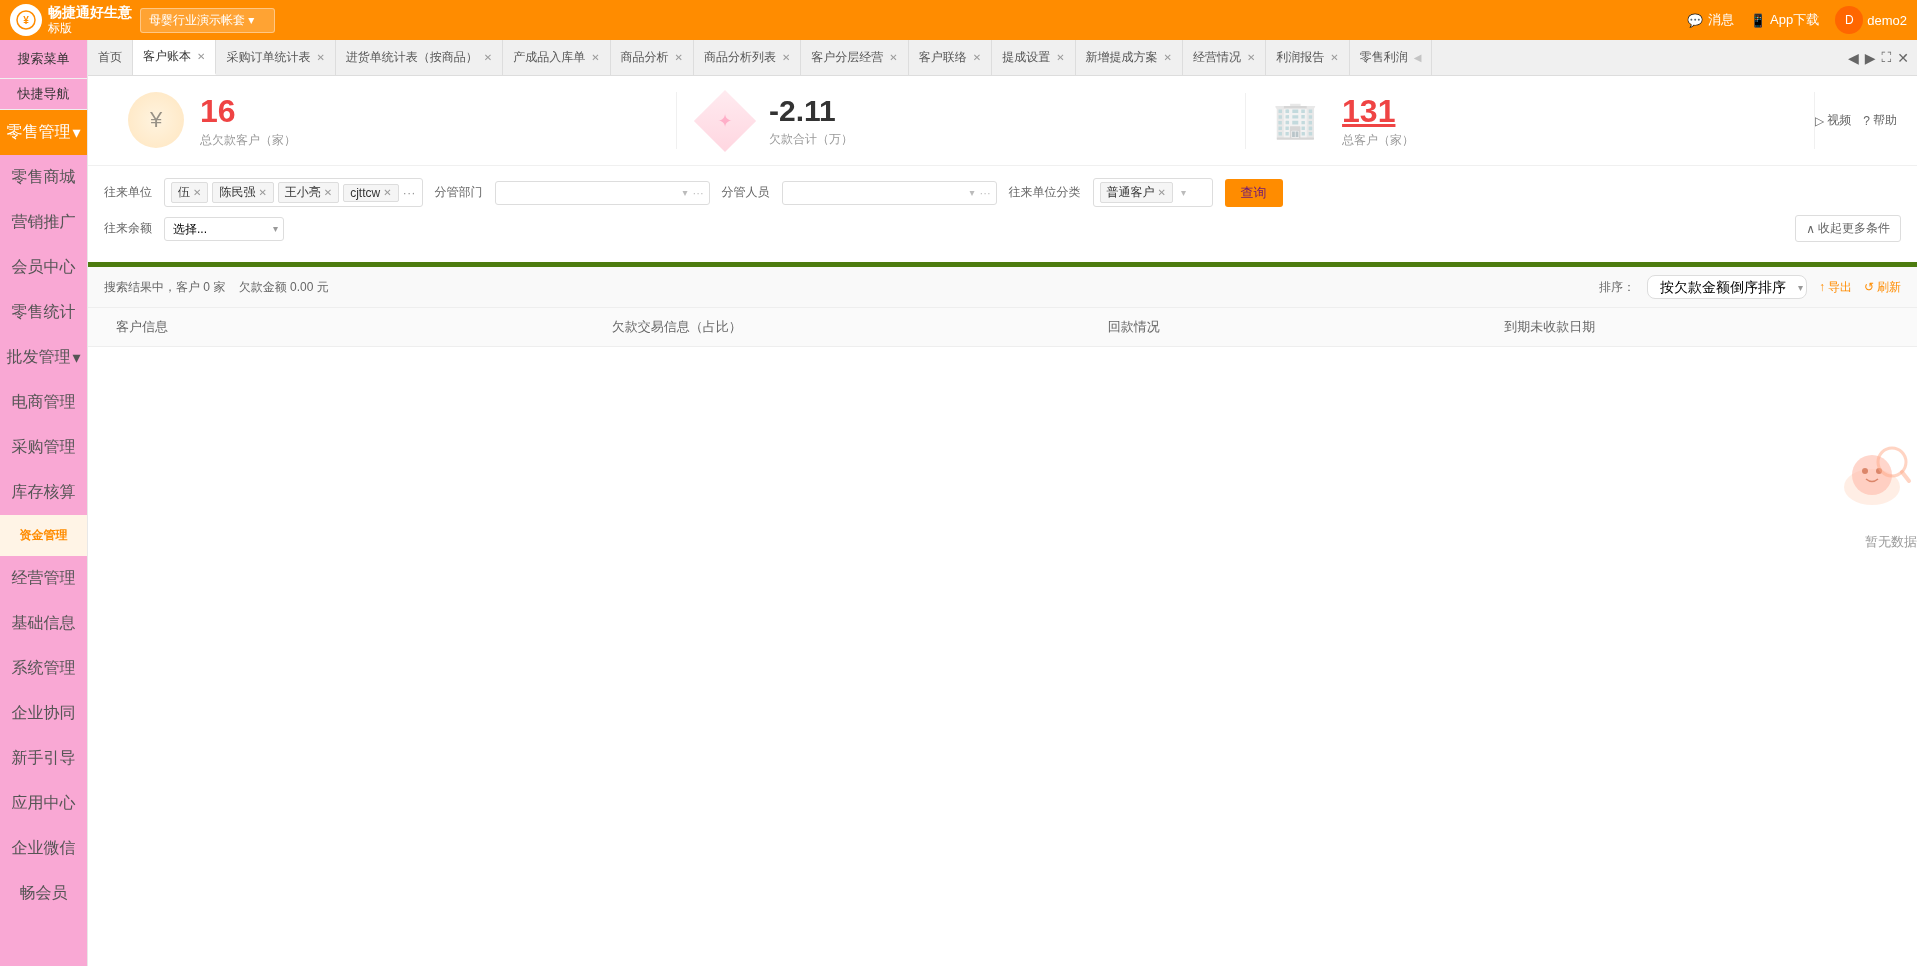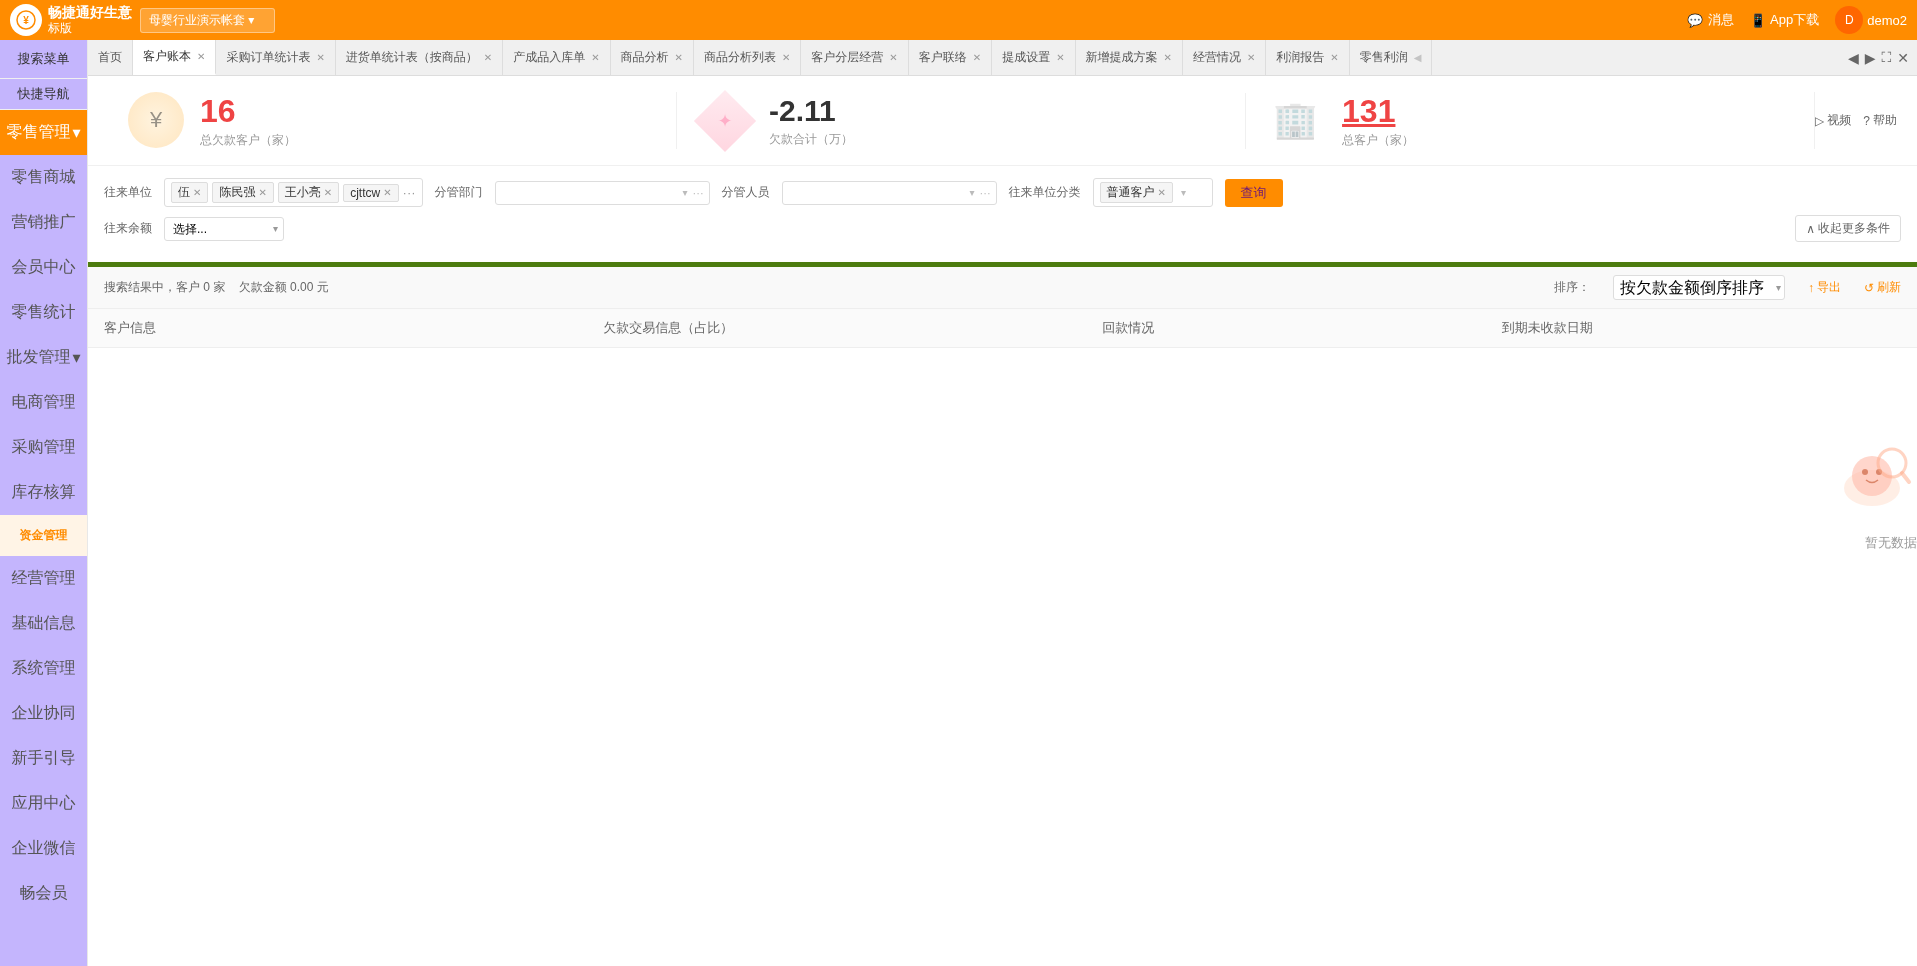--- a/index.html
+++ b/index.html
@@ -25,21 +25,21 @@
     .logo-text .title { font-size: 14px; font-weight: bold; }
     .top-bar-dropdown { background: rgba(255,255,255,0.2); border: 1px solid rgba(255,255,255,0.4); color: #fff; padding: 3px 20px 3px 8px; border-radius: 3px; font-size: 12px; cursor: pointer; position: relative; }
     .top-bar-right { display: flex; align-items: center; gap: 16px; color: #fff; font-size: 13px; }
     .top-bar-right-item { display: flex; align-items: center; gap: 4px; cursor: pointer; }
     .avatar { width: 28px; height: 28px; border-radius: 50%; background: #ccc; overflow: hidden; display: flex; align-items: center; justify-content: center; font-size: 12px; color: #fff; background: #ff6600; }
 
     
     .main-layout { display: flex; flex: 1; overflow: hidden; }
 
     
-    .sidebar { width: 88px; background: #c4b5fd; display: flex; flex-direction: column; border-right: 1px solid #e8e8e8; flex-shrink: 0; overflow-y: auto; }
+    .sidebar { width: 88px; background: #f9a8d4; display: flex; flex-direction: column; border-right: 1px solid #e8e8e8; flex-shrink: 0; overflow-y: auto; }
     .sidebar-search { padding: 10px 8px; border-bottom: 1px solid #f0f0f0; text-align: center; font-size: 13px; cursor: pointer; color: #333; }
     .sidebar-nav { padding: 6px 8px; text-align: center; font-size: 13px; cursor: pointer; color: #333; border-bottom: 1px solid #f0f0f0; }
     .sidebar-item { padding: 12px 4px; text-align: center; font-size: 16px; cursor: pointer; color: #555; }
     .sidebar-item.active { background: #ff8c00; color: #fff; }
     .sidebar-item.active-text { color: #ff8c00; }
     .sidebar-item-with-arrow { display: flex; align-items: center; justify-content: center; gap: 2px; }
 
     
     .content-area { flex: 1; display: flex; flex-direction: column; overflow: hidden; }
 
@@ -108,27 +108,27 @@
     .filter-tag .remove { cursor: pointer; color: #999; font-size: 10px; }
     .filter-select { border: 1px solid #ddd; border-radius: 3px; padding: 4px 24px 4px 8px; font-size: 12px; background: #fff; cursor: pointer; position: relative; min-width: 120px; appearance: none; }
     .filter-select-wrapper { position: relative; display: inline-flex; align-items: center; }
     .filter-select-wrapper::after { content: '▾'; position: absolute; right: 6px; color: #999; pointer-events: none; font-size: 10px; }
     .filter-input-wide { border: 1px solid #ddd; border-radius: 3px; padding: 4px 28px 4px 8px; font-size: 12px; background: #fff; min-width: 200px; }
     .filter-dots { color: #999; cursor: pointer; }
     .collapse-btn { color: #666; font-size: 12px; cursor: pointer; display: flex; align-items: center; gap: 3px; border: 1px solid #ddd; border-radius: 3px; padding: 4px 10px; }
 
     
     .results-bar { display: flex; align-items: center; justify-content: space-between; padding: 8px 16px; background: #f9f9f9; border-bottom: 1px solid #eee; font-size: 12px; color: #666; }
-    .results-right { display: flex; align-items: center; gap: 23px; }
-    .sort-select { border: 1px solid #ddd; border-radius: 3px; padding: 3px 20px 3px 6px; font-size: 16px; appearance: none; background: #fff; cursor: pointer; }
+    .results-right { display: flex; align-items: center; gap: 12px; }
+    .sort-select { border: 1px solid #ddd; border-radius: 8px; padding: 3px 20px 3px 12px; font-size: 14px; appearance: none; background: #fff; cursor: pointer; }
     .results-btn { color: #ff8c00; cursor: pointer; display: flex; align-items: center; gap: 3px; font-size: 12px; }
 
     
     .table-header { display: flex; padding: 10px 16px; background: #fafafa; border-bottom: 1px solid #eee; font-size: 13px; color: #666; font-weight: normal; }
-    .col-client { flex: 2.5; }
+    .col-client { flex: 2.5; margin-left: 12px; }
     .col-debt { flex: 2.5; }
     .col-repay { flex: 2; }
     .col-date { flex: 2; }
 
     
     .empty-state { display: flex; flex-direction: column; align-items: flex-end; justify-content: center; padding: 80px 0; }
     .empty-text { margin-top: 16px; color: #999; font-size: 13px; }
   </style>
 </head>
 <body>

